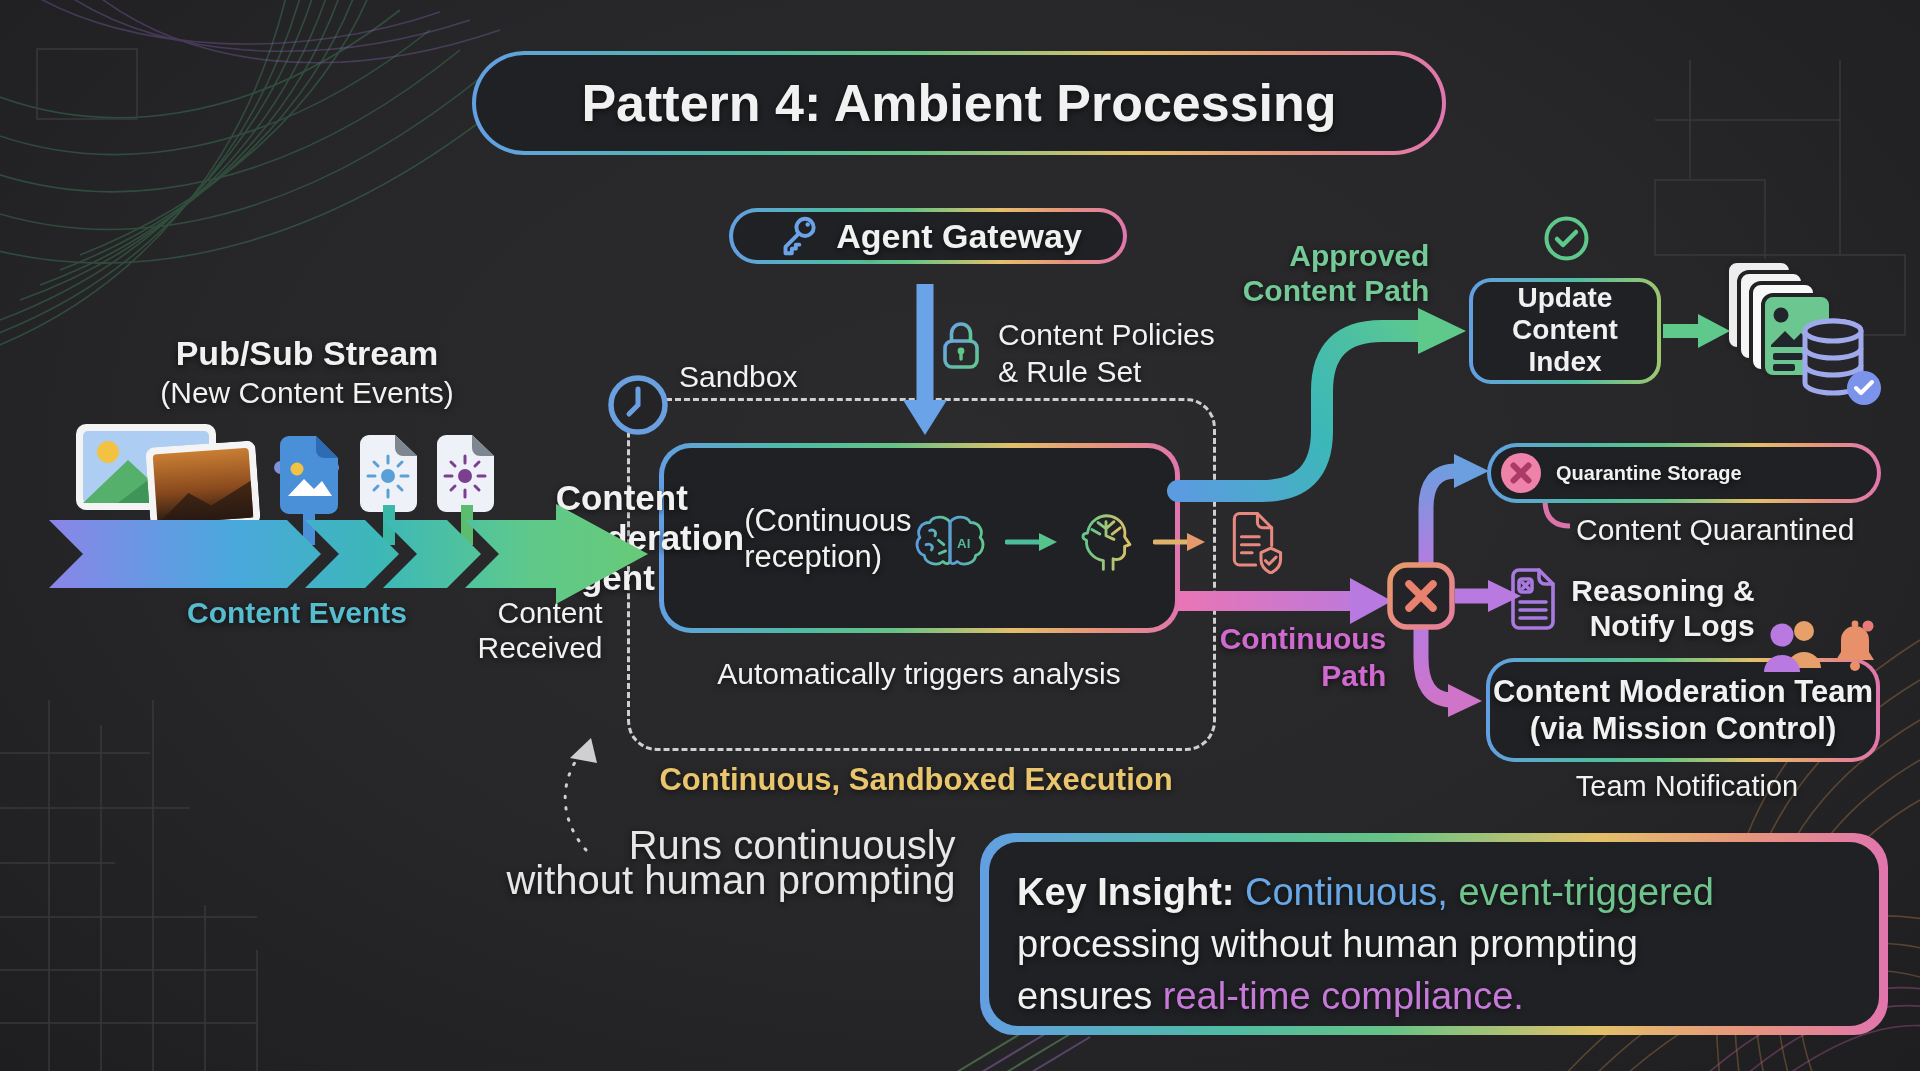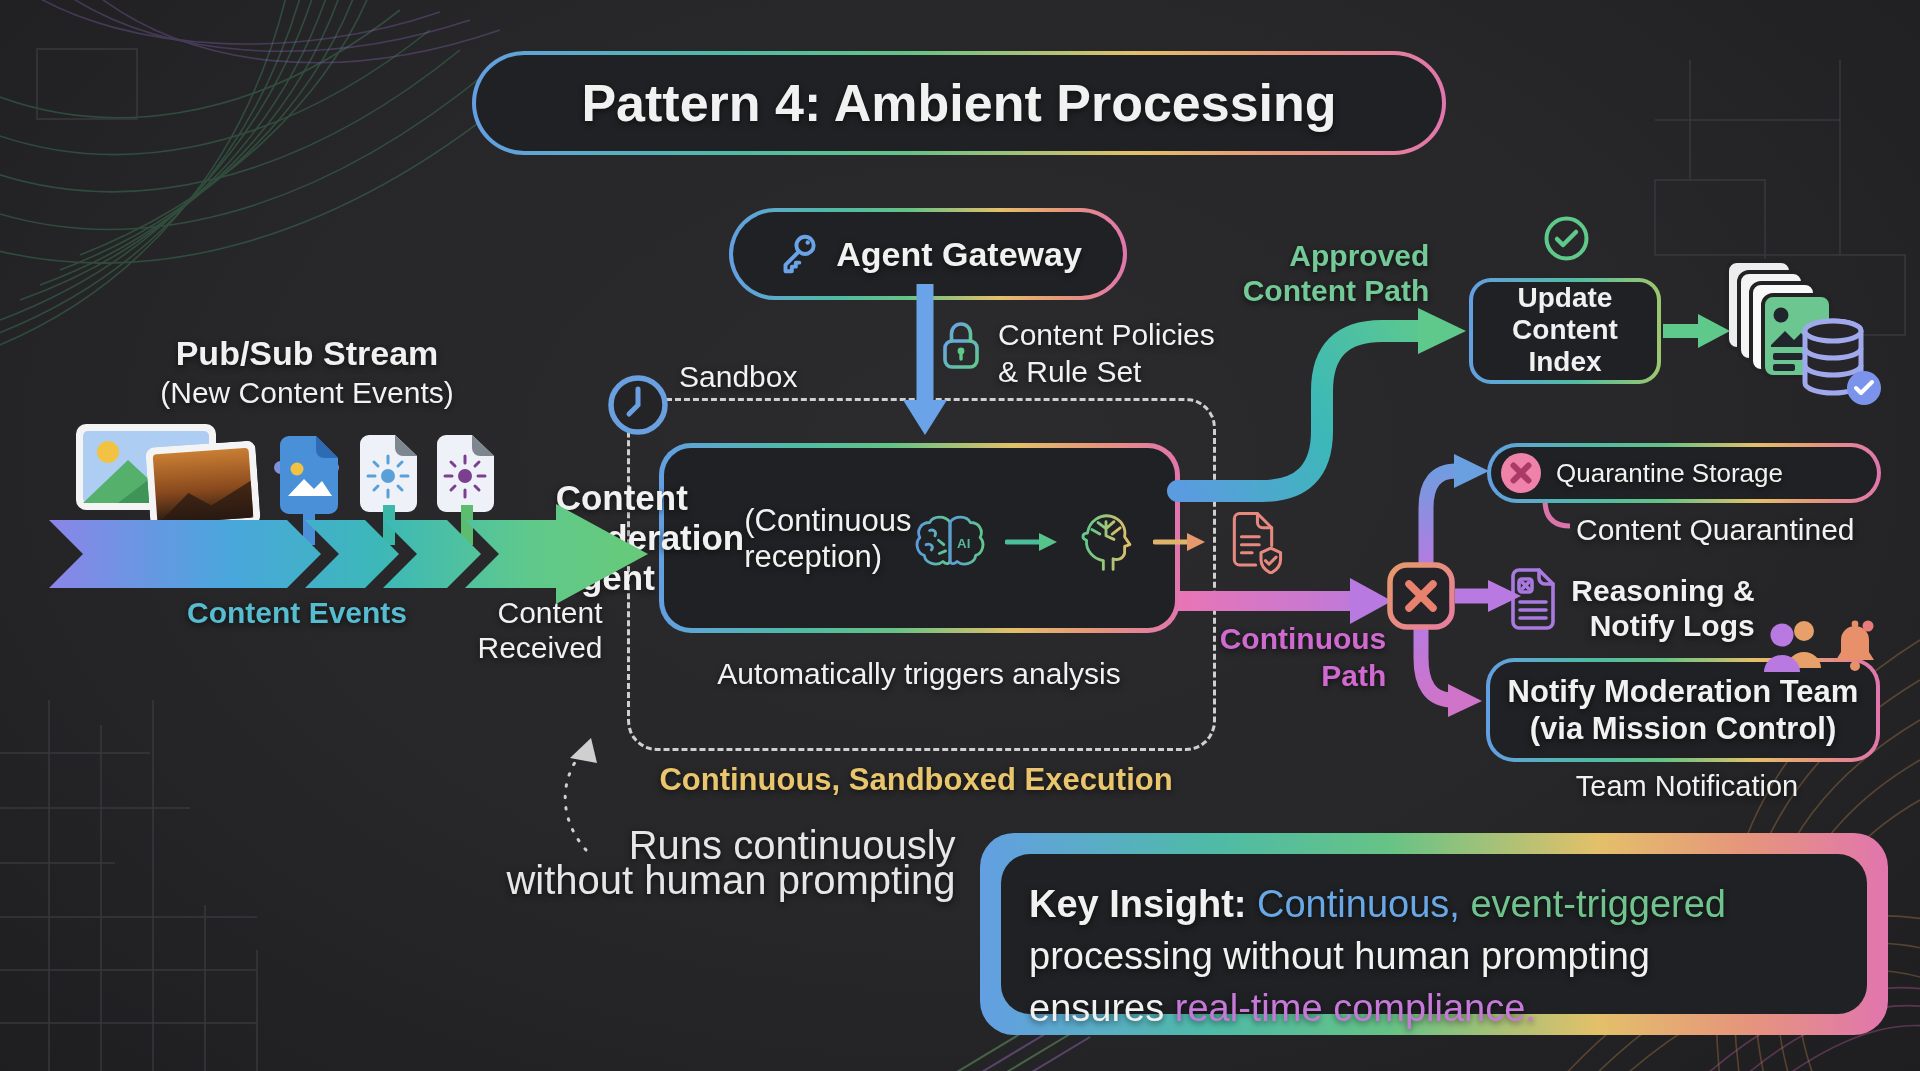--- a/index.html
+++ b/index.html
@@ -156,21 +156,21 @@
     <polygon points="570,758 591,738 597,763" fill="#cfcfcf"></polygon>
   </g>
 </svg>
 
 <div class="gbox" style="left:472px;top:51px;width:974px;height:104px;border-radius:52px;padding:4px;box-sizing:border-box">
   <div class="inner" style="border-radius:48px;display:flex;align-items:center;justify-content:center">
     <div class="sh" style="font-size:52px;font-weight:700">Pattern 4: Ambient Processing</div>
   </div>
 </div>
 
-<div class="gbox pill" style="left:729px;top:208px;width:398px;height:92px;padding:4px;box-sizing:border-box">
+<div class="gbox pill" style="left:729px;top:208px;width:398px;height:56px;padding:4px;box-sizing:border-box">
   <div class="inner" style="display:flex;align-items:center;justify-content:center;gap:16px">
     <svg width="46" height="46" viewBox="0 0 40 40">
       <g stroke="#6aa3e8" stroke-width="3.4" fill="none" stroke-linecap="round" stroke-linejoin="round">
         <circle cx="27" cy="12.5" r="7.5"></circle>
         <path d="M21.5,18 L10,29.5 L10,35 L15.5,35 L15.5,31 L19,31 L19,27.5 L22,27.5"></path>
       </g>
       <circle cx="29.3" cy="10" r="1.9" fill="#6aa3e8"></circle>
     </svg>
     <div class="sh" style="font-size:34px;font-weight:700">Agent Gateway</div>
   </div>
@@ -368,21 +368,21 @@
   <rect x="4" y="4" width="62" height="62" rx="17" fill="#242428" stroke="url(#gJunction)" stroke-width="5.5"></rect>
   <path d="M23,23 L47,47 M47,23 L23,47" stroke="#e8826f" stroke-width="7.5" stroke-linecap="round"></path>
 </svg>
 
 <div class="gbox pill" style="left:1487px;top:443px;width:394px;height:60px;padding:4px;box-sizing:border-box;z-index:6">
   <div class="inner" style="display:flex;align-items:center;gap:14px;padding-left:9px">
     <svg width="42" height="42" viewBox="0 0 42 42">
       <circle cx="21" cy="21" r="20" fill="#ee82a8"></circle>
       <path d="M13.5,13.5 L28.5,28.5 M28.5,13.5 L13.5,28.5" stroke="#ab3a66" stroke-width="6" stroke-linecap="round"></path>
     </svg>
-    <div class="sh" style="font-size:26px;font-weight:400">Quarantine Storage</div>
+    <div class="sh" style="font-size:20px;font-weight:700">Quarantine Storage</div>
   </div>
 </div>
 <div class="abs sh" style="left:1576px;top:513px;font-size:30px;white-space:nowrap">Content Quarantined</div>
 
 <svg class="abs" style="left:1504px;top:566px" width="58" height="66" viewBox="0 0 56 66">
   <g stroke="#a87ae0" stroke-width="3.6" fill="none" stroke-linecap="round" stroke-linejoin="round">
     <path d="M8,10 a6,6 0 0 1 6,-6 H34 L48,18 V56 a6,6 0 0 1 -6,6 H14 a6,6 0 0 1 -6,-6 Z"></path>
     <path d="M34,4 V12 a6,6 0 0 0 6,6 H48"></path>
     <rect x="14" y="13" width="13" height="13" rx="3"></rect>
     <path d="M17.5,16.5 l6,6 M23.5,16.5 l-6,6"></path>
@@ -404,27 +404,27 @@
   <g>
     <path d="M93,8 a14,14 0 0 1 14,14 v12 l5,8 H74 l5,-8 V22 a14,14 0 0 1 14,-14 Z" fill="#e8906a"></path>
     <circle cx="93" cy="6" r="3.4" fill="#e8906a"></circle>
     <circle cx="93" cy="48" r="5" fill="#e8906a"></circle>
     <circle cx="106" cy="8" r="5.5" fill="#e87a7a"></circle>
   </g>
 </svg>
 
 <div class="gbox" style="left:1486px;top:658px;width:394px;height:104px;border-radius:28px;padding:4px;box-sizing:border-box;z-index:6">
   <div class="inner" style="border-radius:24px;display:flex;flex-direction:column;align-items:center;justify-content:center;font-size:31px;font-weight:700;line-height:37px">
-    <div class="sh">Notify Moderation Team</div>
+    <div class="sh">Content Moderation Team</div>
     <div class="sh">(via Mission Control)</div>
   </div>
 </div>
 <div class="abs ctr sh" style="left:1687px;top:770px;font-size:29px;white-space:nowrap">Team Notification</div>
 
-<div class="gbox" style="left:980px;top:833px;width:908px;height:202px;border-radius:34px;padding:21px;box-sizing:border-box;z-index:6">
+<div class="gbox" style="left:980px;top:833px;width:908px;height:202px;border-radius:34px;padding:9px;box-sizing:border-box;z-index:6">
   <div class="inner" style="border-radius:29px;padding:24px 28px;font-size:38px;line-height:52px;font-weight:500">
     <div>
       <span class="sh" style="font-weight:700">Key Insight:</span>
       <span class="sh" style="color:#69a8e6">Continuous,</span>
       <span class="sh" style="color:#6fc48d">event-triggered</span>
     </div>
     <div class="sh">processing without human prompting</div>
     <div>
       <span class="sh">ensures</span>
       <span class="sh" style="color:#c779da">real-time compliance.</span>

